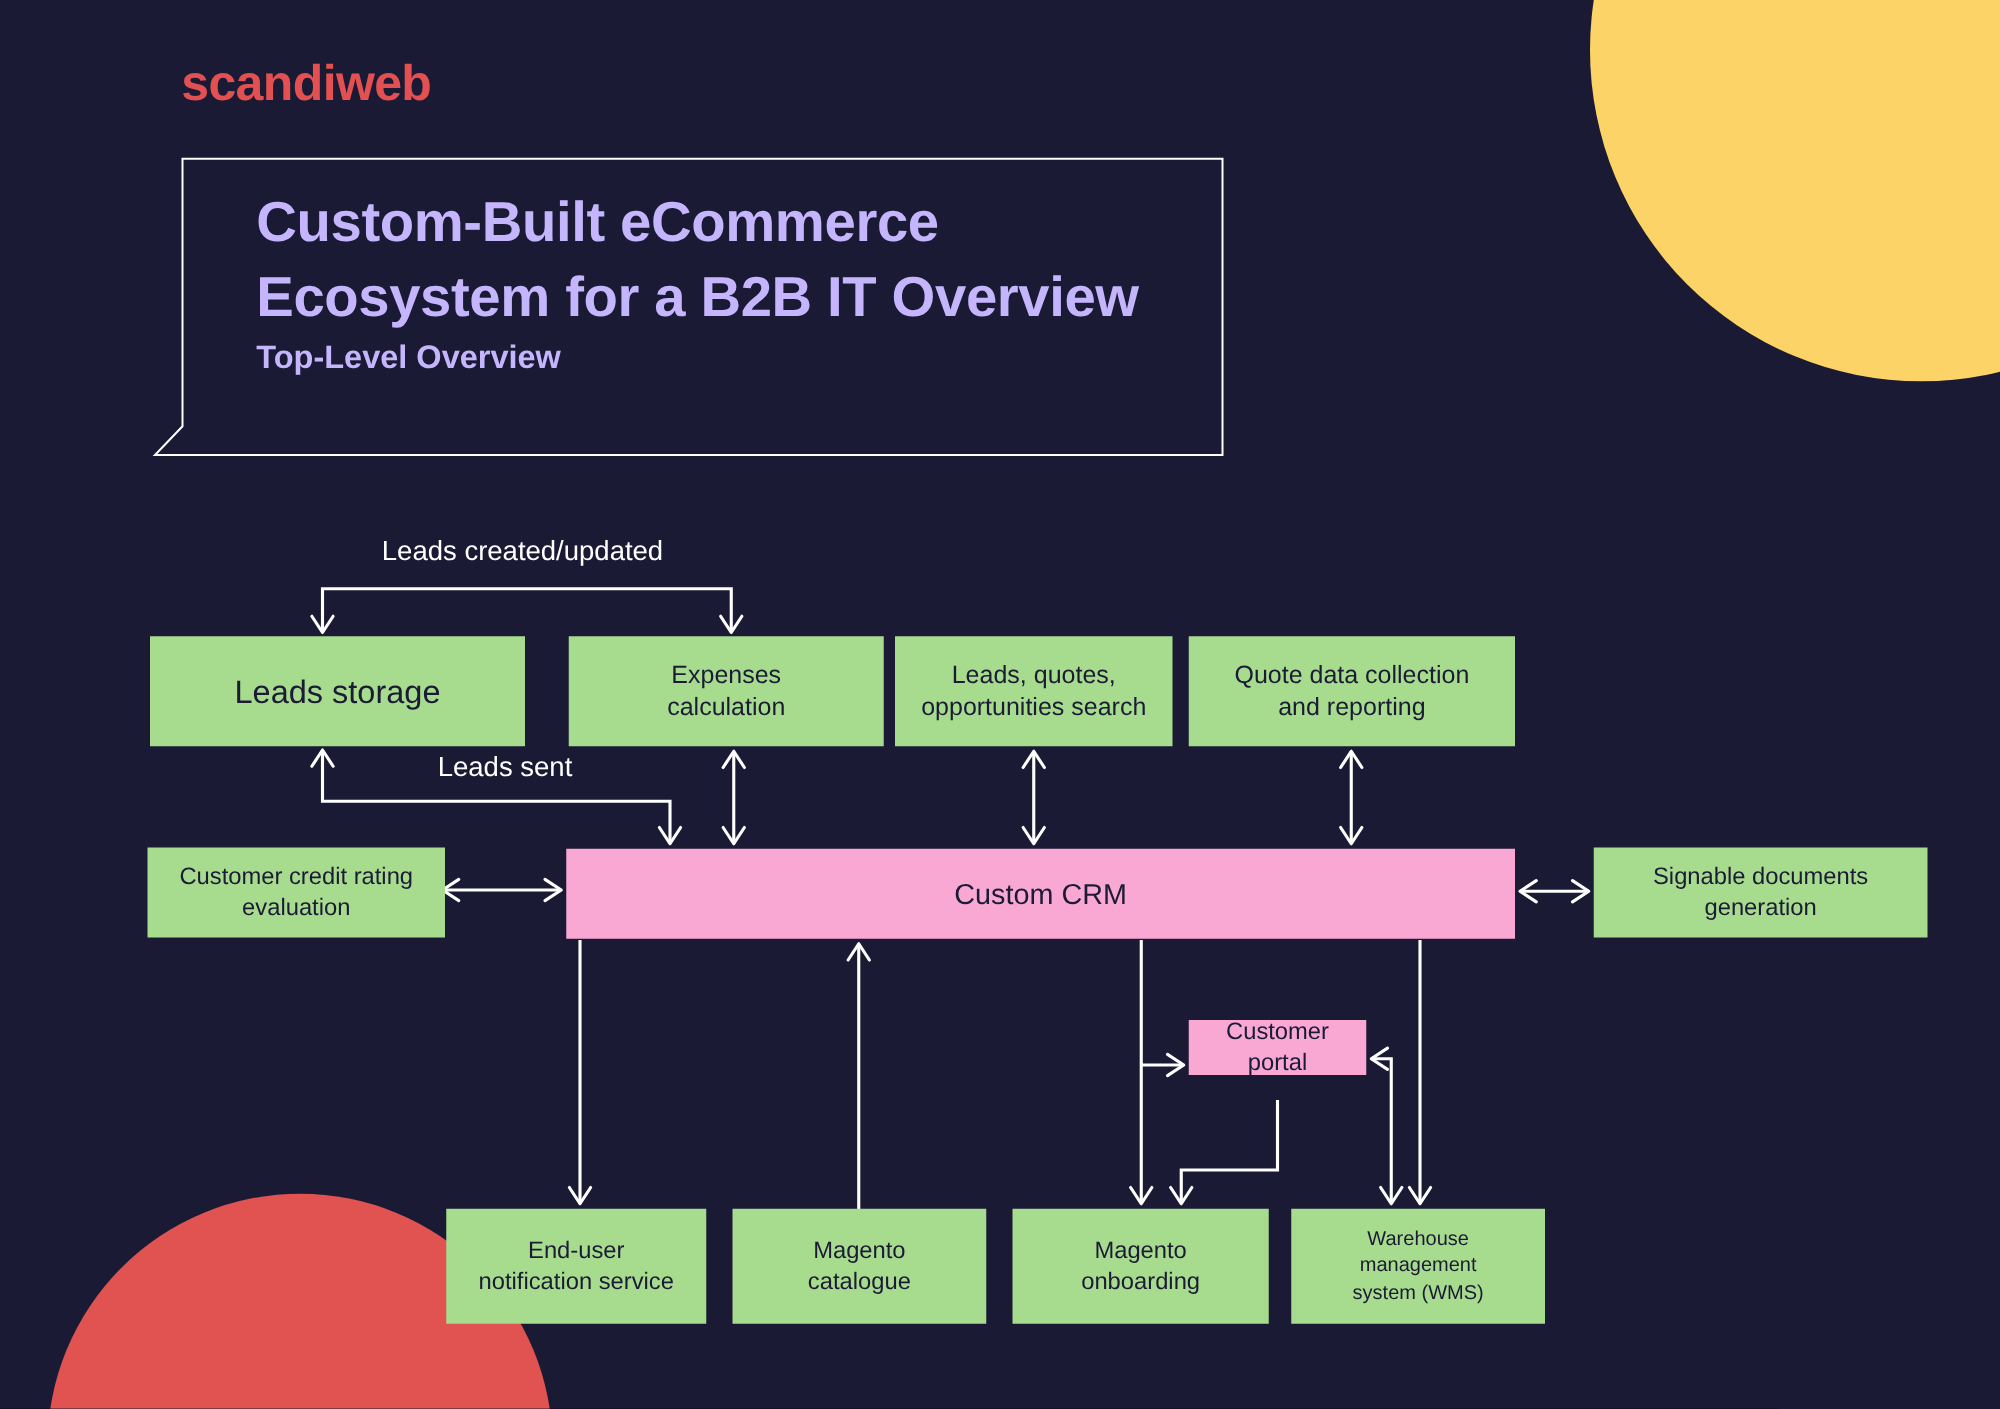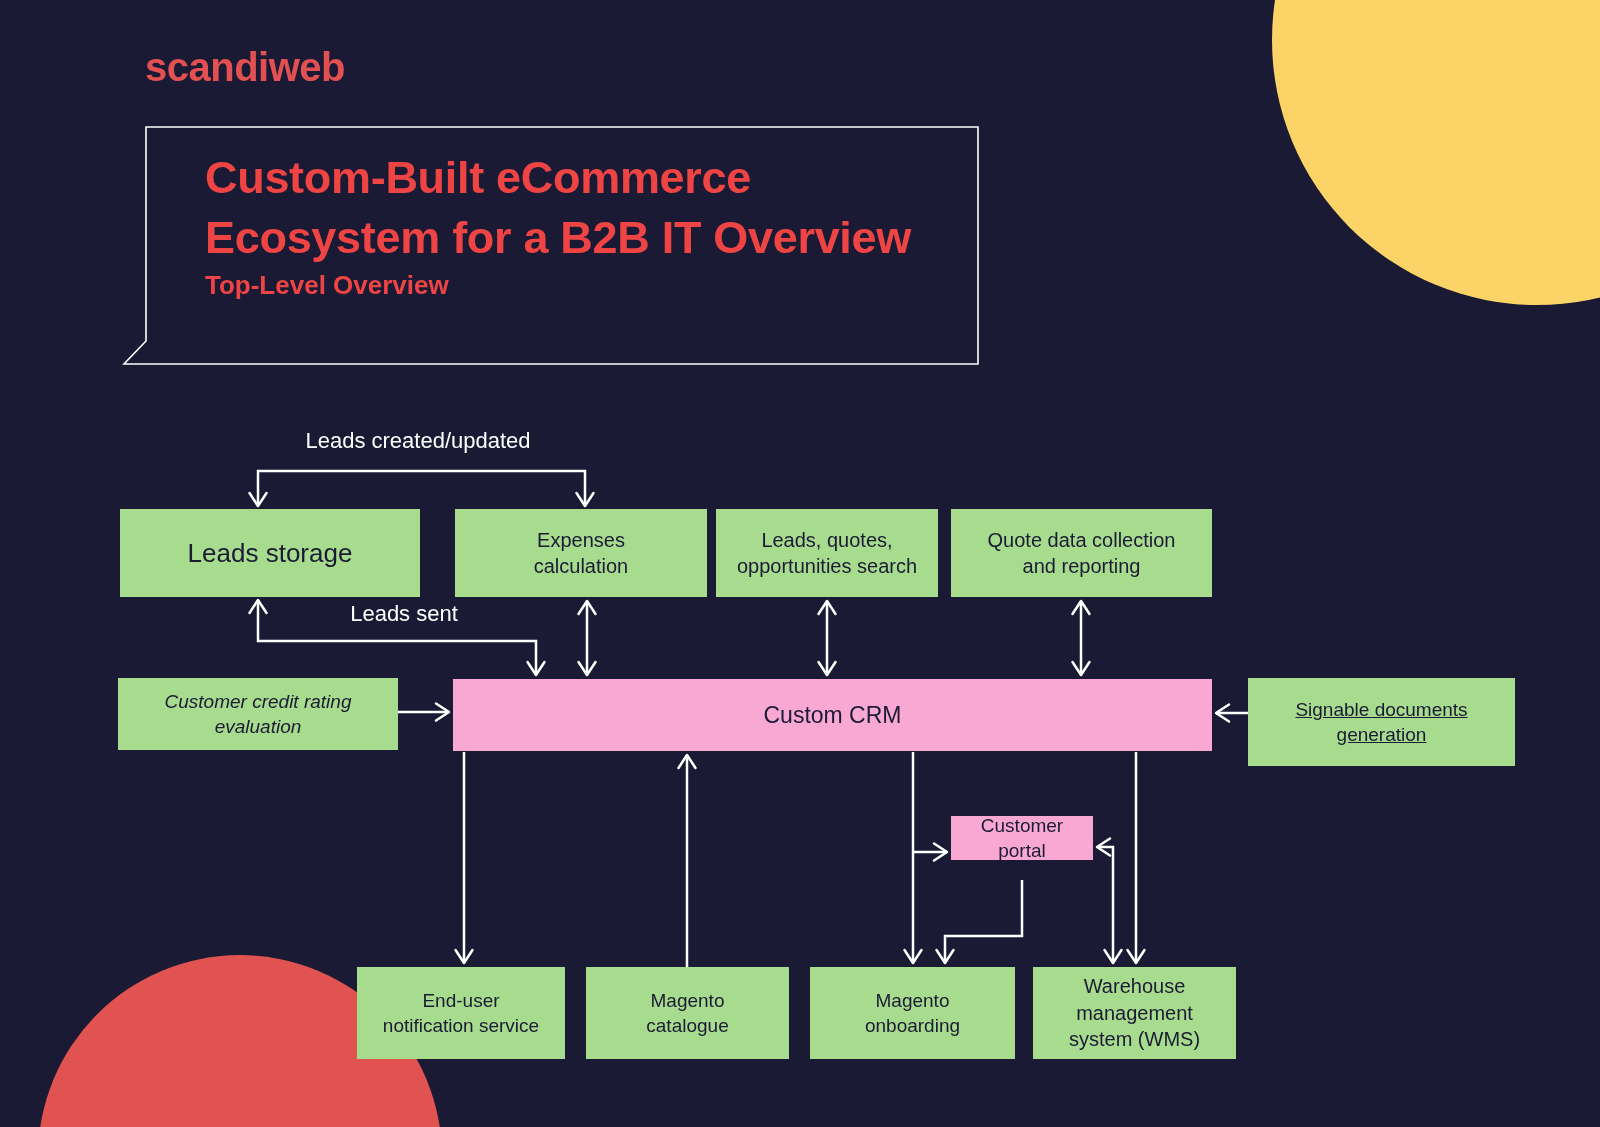--- a/index.html
+++ b/index.html
@@ -7,21 +7,21 @@
     position:relative;width:1600px;height:1127px;overflow:hidden;
     background:#1A1A34;
     font-family:"Liberation Sans",sans-serif;
   }
   .circle{position:absolute;border-radius:50%;}
   .logo{
     position:absolute;left:145px;top:45px;
     font-size:40px;font-weight:700;letter-spacing:-0.5px;color:#E25051;
   }
   .title-outline{position:absolute;left:120px;top:125px;}
-  .title-block{position:absolute;left:205px;top:148px;color:#ef4444;}
+  .title-block{position:absolute;left:205px;top:148px;color:#c4b5fd;}
   .title-main{font-size:45px;line-height:60px;font-weight:700;letter-spacing:-0.3px;}
   .title-sub{font-size:26px;line-height:34px;font-weight:700;}
   .node{
     position:absolute;display:flex;align-items:center;justify-content:center;
     text-align:center;white-space:pre-line;color:#1B1B35;line-height:1.32;
   }
   .node.green{background:#A7DB8D;}
   .node.purple{background:#f9a8d4;}
   .edge-label{
     position:absolute;transform:translate(-50%,-50%);
@@ -91,34 +91,34 @@
     </svg>
 
   <div id="nodes">
       <div class="node green" style="left: 120px; top: 509px; width: 300px; height: 88px; font-size: 26px;">Leads storage</div>
       <div class="node green" style="left: 455px; top: 509px; width: 252px; height: 88px; font-size: 20px;">Expenses
 calculation</div>
       <div class="node green" style="left: 716px; top: 509px; width: 222px; height: 88px; font-size: 20px;">Leads, quotes,
 opportunities search</div>
       <div class="node green" style="left: 951px; top: 509px; width: 261px; height: 88px; font-size: 20px;">Quote data collection
 and reporting</div>
-      <div class="node green" style="left: 118px; top: 678px; width: 280px; height: 72px; font-size: 19px; font-style: italic;">Customer credit rating
+      <div class="node green" style="left: 118px; top: 678px; width: 238px; height: 72px; font-size: 19px;">Customer credit rating
 evaluation</div>
       <div class="node purple" style="left: 453px; top: 679px; width: 759px; height: 72px; font-size: 23px;">Custom CRM</div>
-      <div class="node green" style="left: 1248px; top: 678px; width: 267px; height: 88px; font-size: 19px; text-decoration: underline;">Signable documents
+      <div class="node green" style="left: 1275px; top: 678px; width: 267px; height: 72px; font-size: 19px;">Signable documents
 generation</div>
       <div class="node purple" style="left: 951px; top: 816px; width: 142px; height: 44px; font-size: 19px;">Customer
 portal</div>
       <div class="node green" style="left: 357px; top: 967px; width: 208px; height: 92px; font-size: 19px;">End-user
 notification service</div>
       <div class="node green" style="left: 586px; top: 967px; width: 203px; height: 92px; font-size: 19px;">Magento
 catalogue</div>
       <div class="node green" style="left: 810px; top: 967px; width: 205px; height: 92px; font-size: 19px;">Magento
 onboarding</div>
-      <div class="node green" style="left: 1033px; top: 967px; width: 203px; height: 92px; font-size: 20px;">Warehouse
+      <div class="node green" style="left: 1033px; top: 967px; width: 203px; height: 92px; font-size: 16px;">Warehouse
 management
 system (WMS)</div>
     </div>
 
   <div id="edge-labels">
       <div class="edge-label" style="left: 418px; top: 441px;">Leads created/updated</div>
       <div class="edge-label" style="left: 404px; top: 614px;">Leads sent</div>
     </div>
 
 </div>

